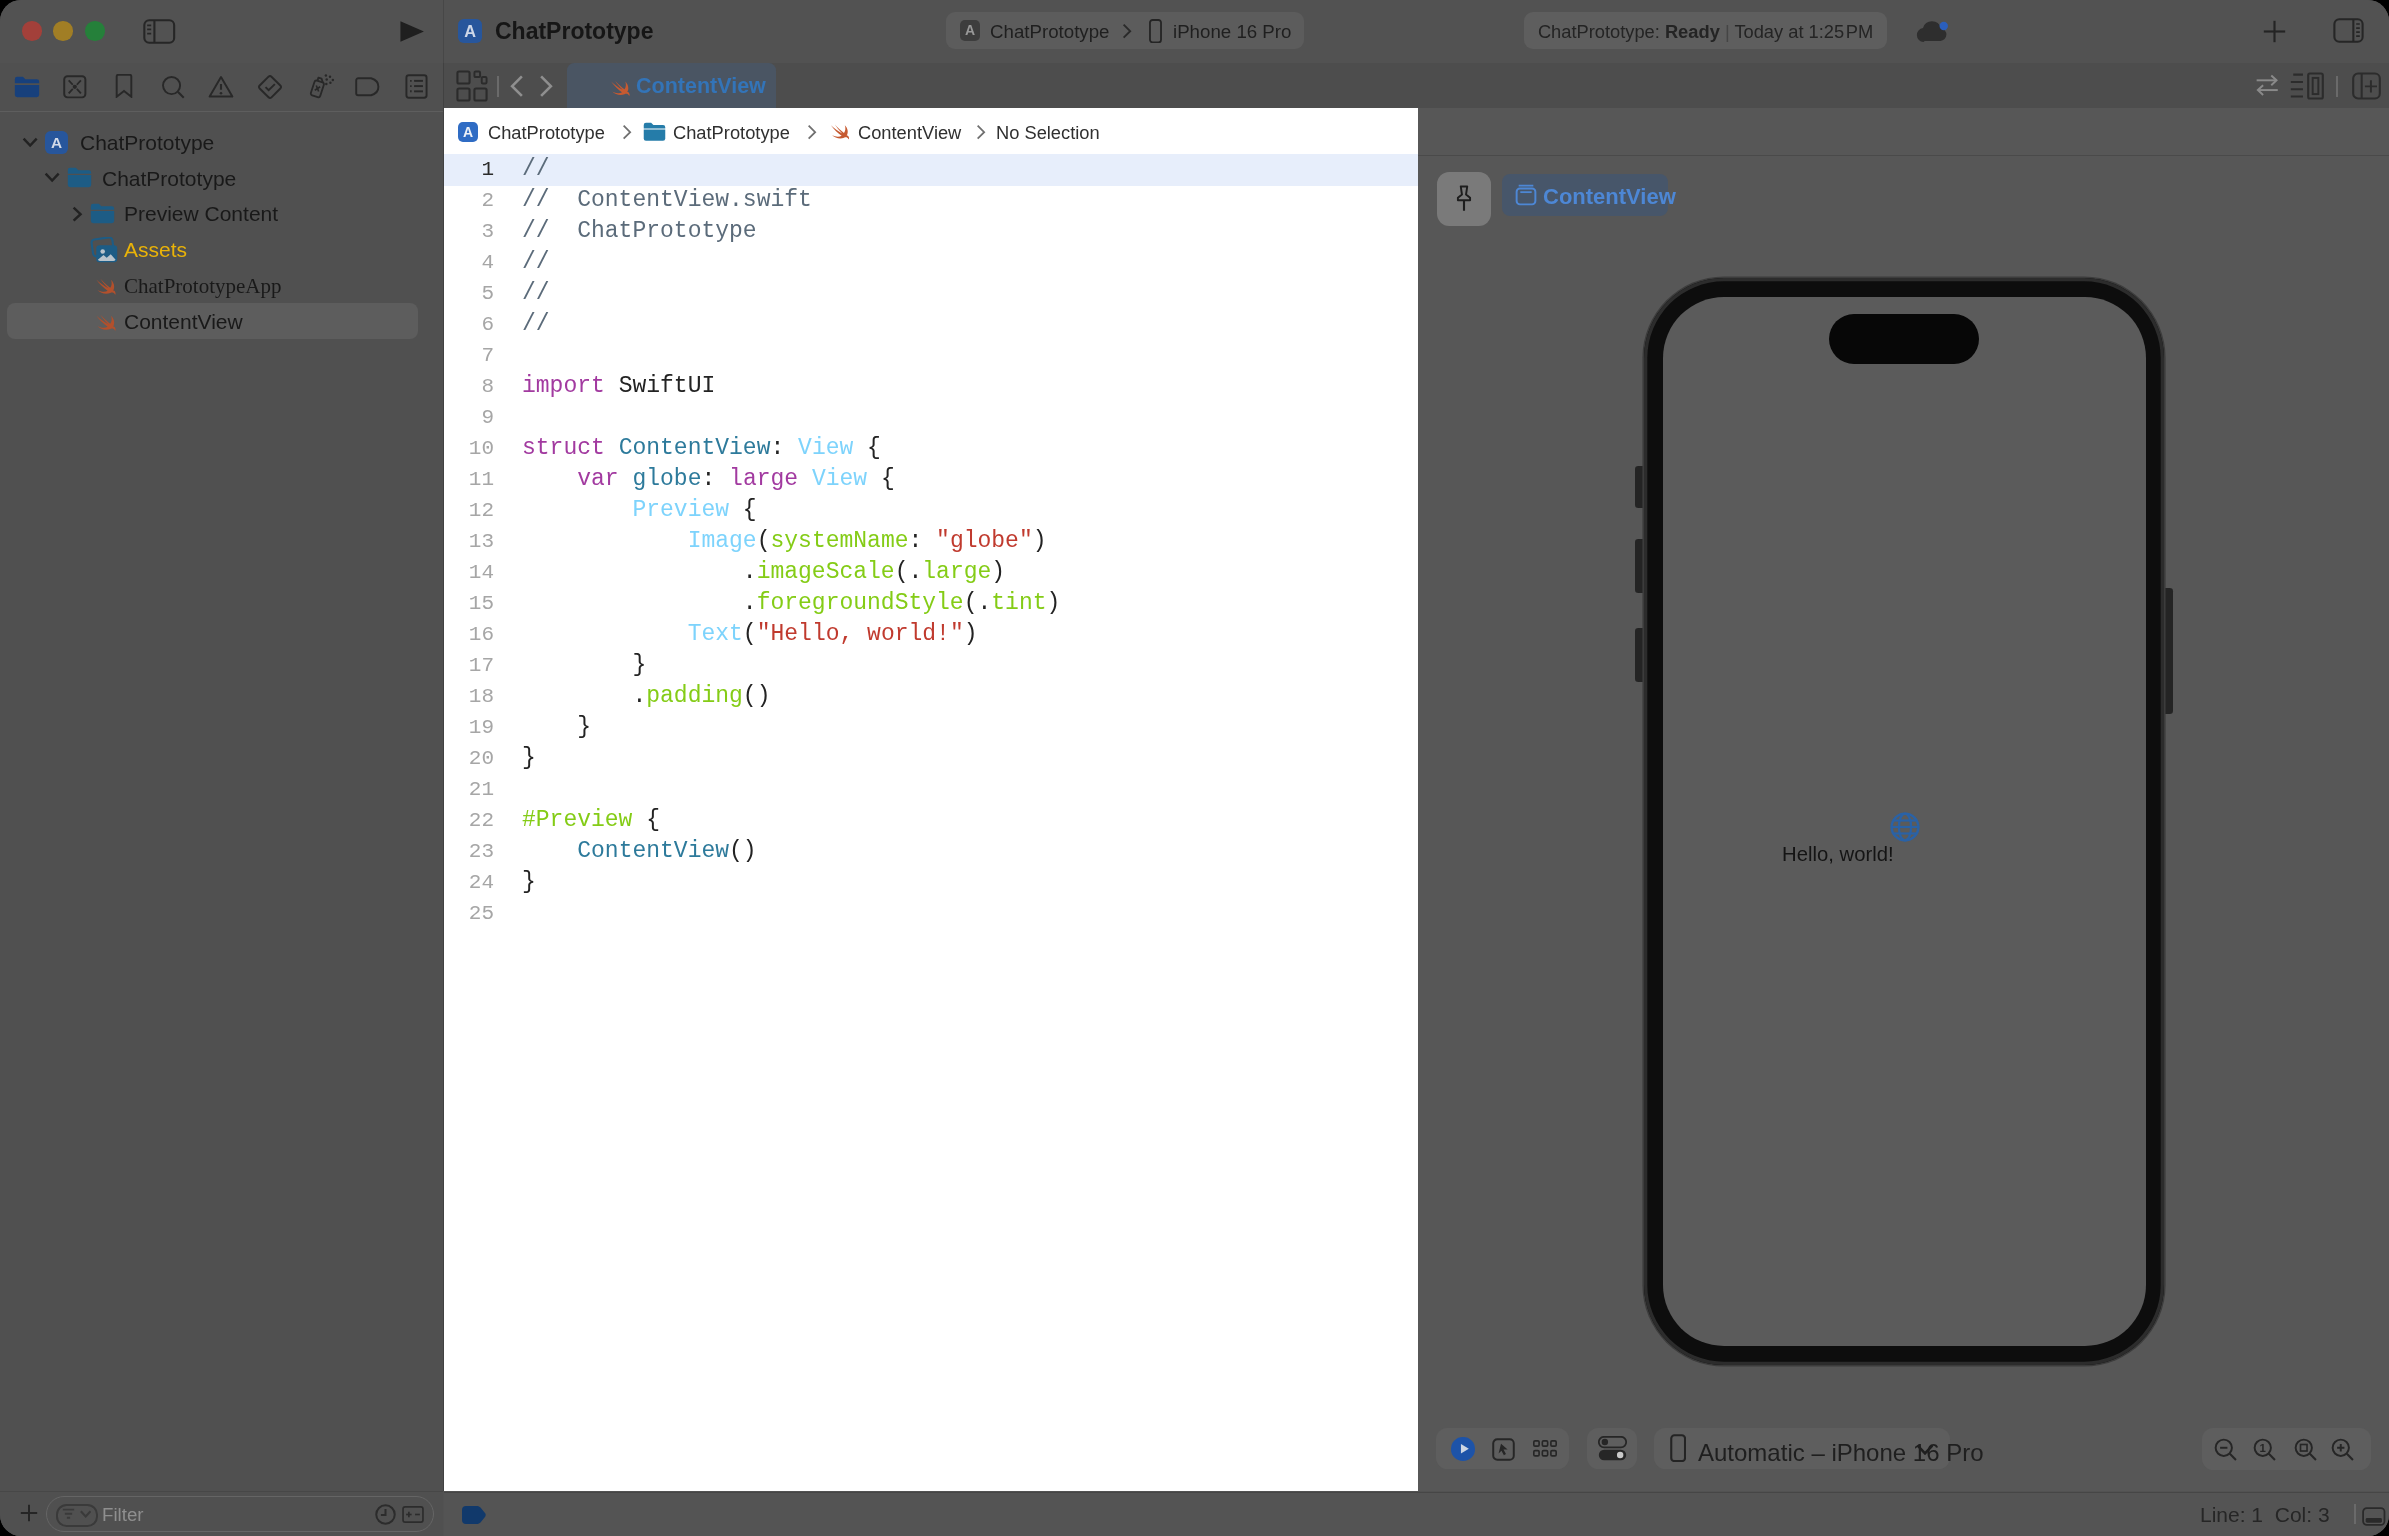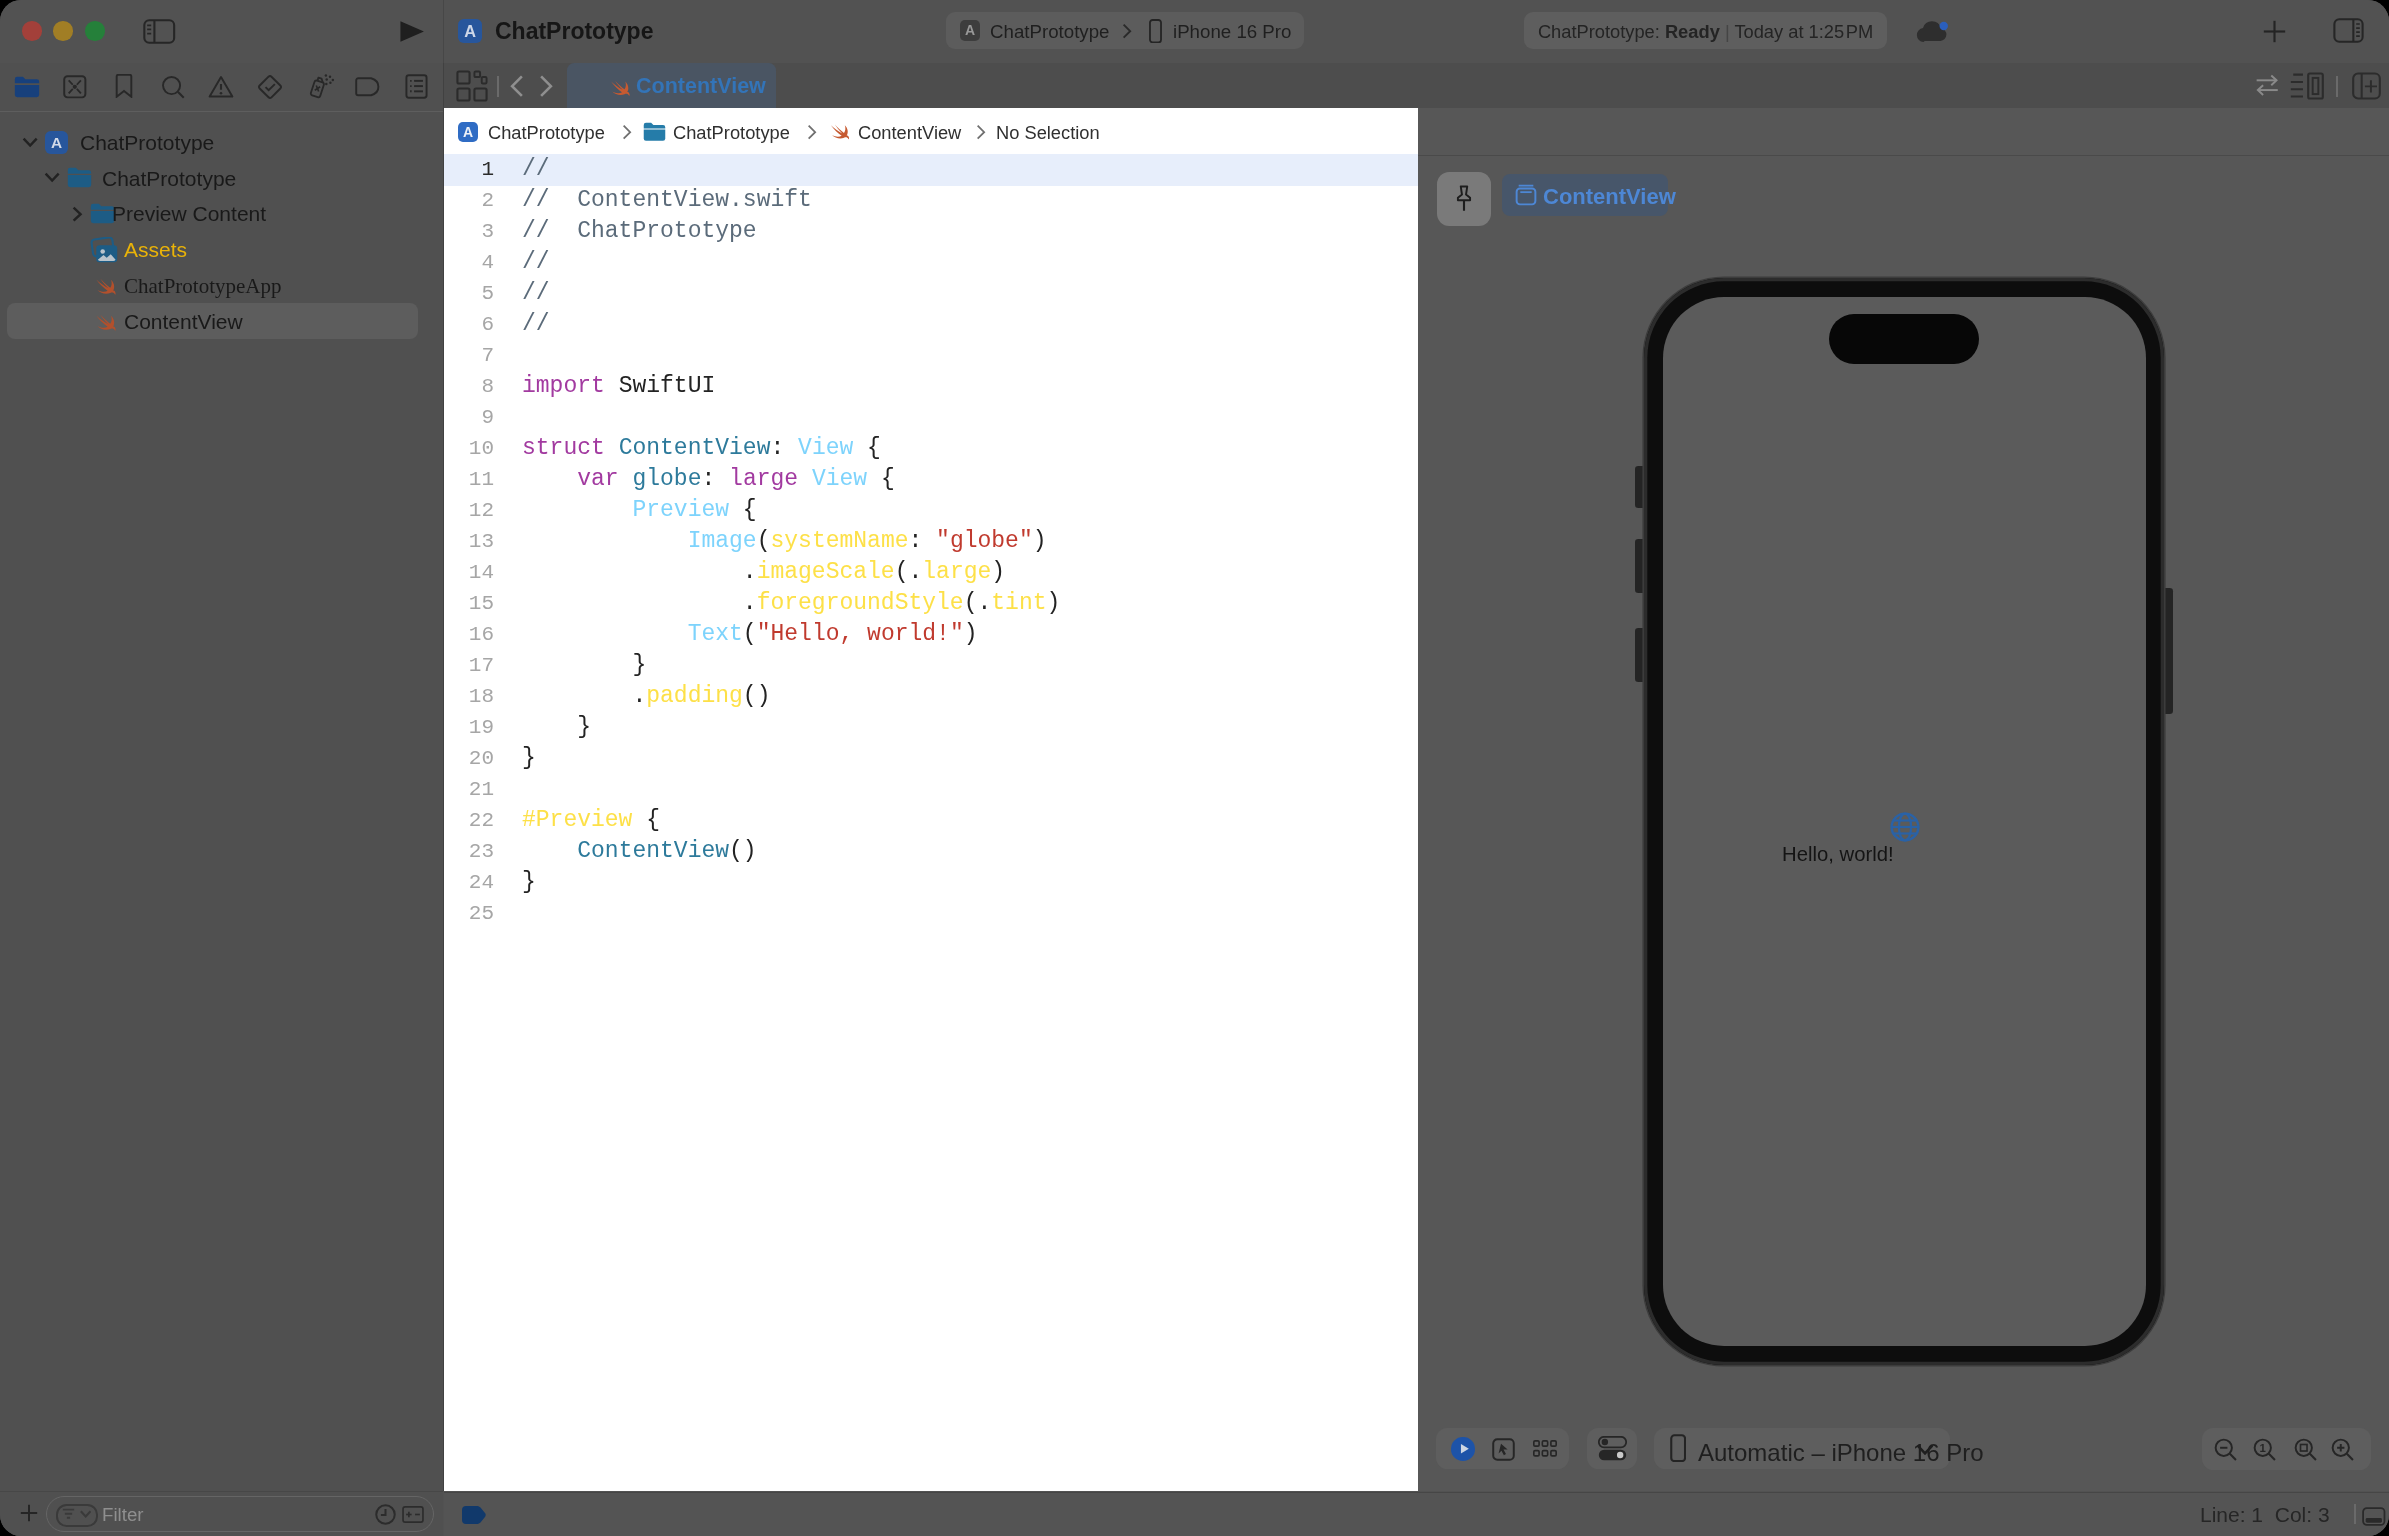--- a/index.html
+++ b/index.html
@@ -5,21 +5,21 @@
   html,body{margin:0;padding:0;background:#000;}
   body{width:2389px;height:1536px;position:relative;font-family:"Liberation Sans",sans-serif;-webkit-font-smoothing:antialiased;}
   .abs{position:absolute;}
   #win{position:absolute;left:0;top:0;width:2389px;height:1536px;border-radius:21px;overflow:hidden;background:#525252;}
   svg{display:block;}
   .txt{white-space:pre;}
   .cm{color:#5b6b7a;}
   .kw{color:#a23aa0;}
   .ty{color:#2d7a9b;}
   .pu{color:#7dd3fc;}
-  .vi{color:#fde047;margin-top:42px;}
+  .vi{color:#84cc16;margin-top:42px;}
   .st{color:#c03a2e;}
 </style>
 </head>
 <body>
 <div id="win">
 
   <div class="abs" id="toolbar" style="left:0;top:0;width:2389px;height:63px;background:#525252;border-bottom:0.8px solid #5f5f5f;"></div>
 
   <div class="abs" style="left:22px;top:21px;width:19.5px;height:19.5px;border-radius:50%;background:#a3403a;"></div>
   <div class="abs" style="left:53px;top:21px;width:19.5px;height:19.5px;border-radius:50%;background:#a17e25;"></div>
@@ -160,21 +160,21 @@
   </svg>
   <div class="abs txt" style="left:102px;top:167px;font-size:21px;color:#191919;">ChatPrototype</div>
 
   <svg class="abs" style="left:72px;top:206px;" width="10.6" height="16.3" viewBox="0 0 13 20">
       <polyline points="2,2 10.5,10 2,18" fill="none" stroke="#222222" stroke-width="3"></polyline>
     </svg>
   <svg class="abs" style="left:90px;top:203px;" width="25" height="21" viewBox="0 0 31 26">
     <path d="M1 4 a3 3 0 0 1 3-3 h7 l3 3 h13 a3 3 0 0 1 3 3 v1.5 H1 Z" fill="#1d5c85"></path>
     <path d="M1 10 h29 v12 a3 3 0 0 1 -3 3 H4 a3 3 0 0 1 -3-3 Z" fill="#1d5c85"></path>
   </svg>
-  <div class="abs txt" style="left:112px;top:202px;font-size:21px;color:#191919;">Preview Content</div>
+  <div class="abs txt" style="left:124px;top:202px;font-size:21px;color:#191919;">Preview Content</div>
 
   <svg class="abs" style="left:89px;top:237px;" width="29" height="28" viewBox="0 0 36 34">
     <g transform="rotate(-8 12 12)">
       <rect x="4" y="2" width="26" height="21" rx="4" fill="none" stroke="#1d5c85" stroke-width="2.6"></rect>
     </g>
     <rect x="9" y="10" width="26" height="21" rx="4" fill="#1d5c85"></rect>
     <circle cx="17" cy="17.5" r="2.8" fill="#b9c4cc"></circle>
     <path d="M11 28 l7-6 4 3.5 5-4.5 6 7 a4 4 0 0 1 -3 1.5 h-16 a4 4 0 0 1 -3-1.5 Z" fill="#b9c4cc"></path>
   </svg>
   <div class="abs txt" style="left:124px;top:238px;font-size:21px;color:#eab308;">Assets</div>

